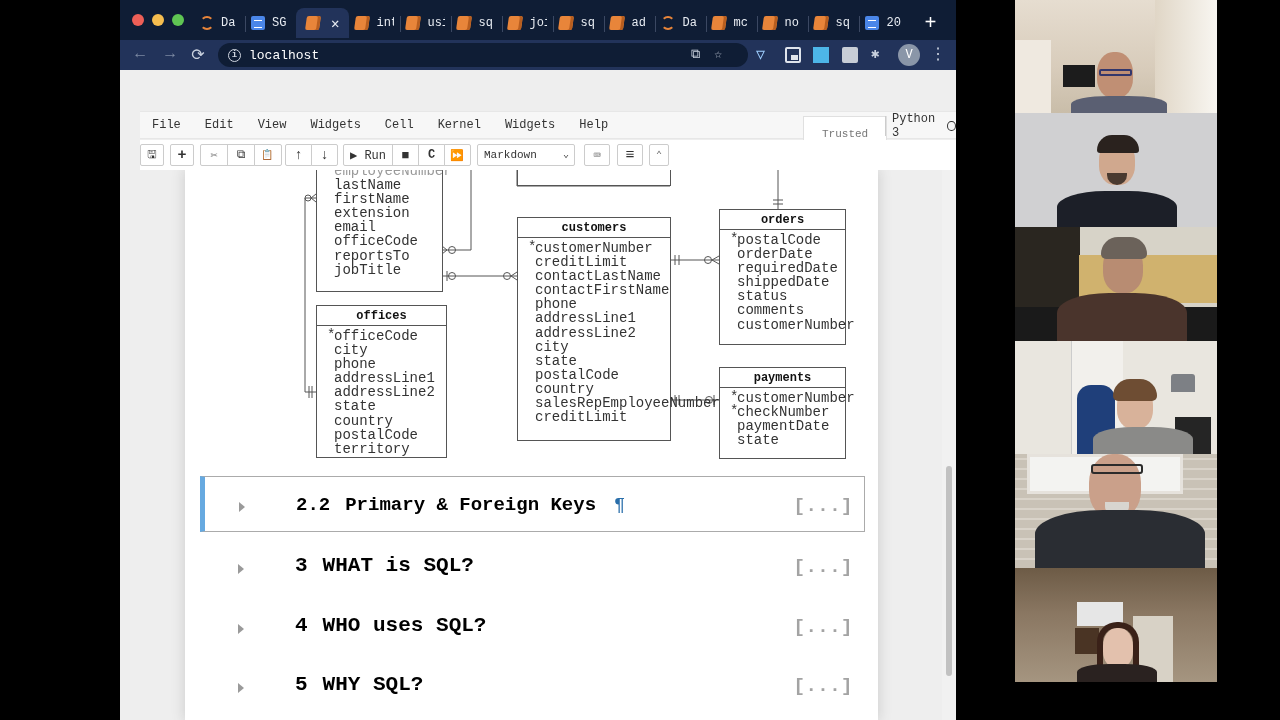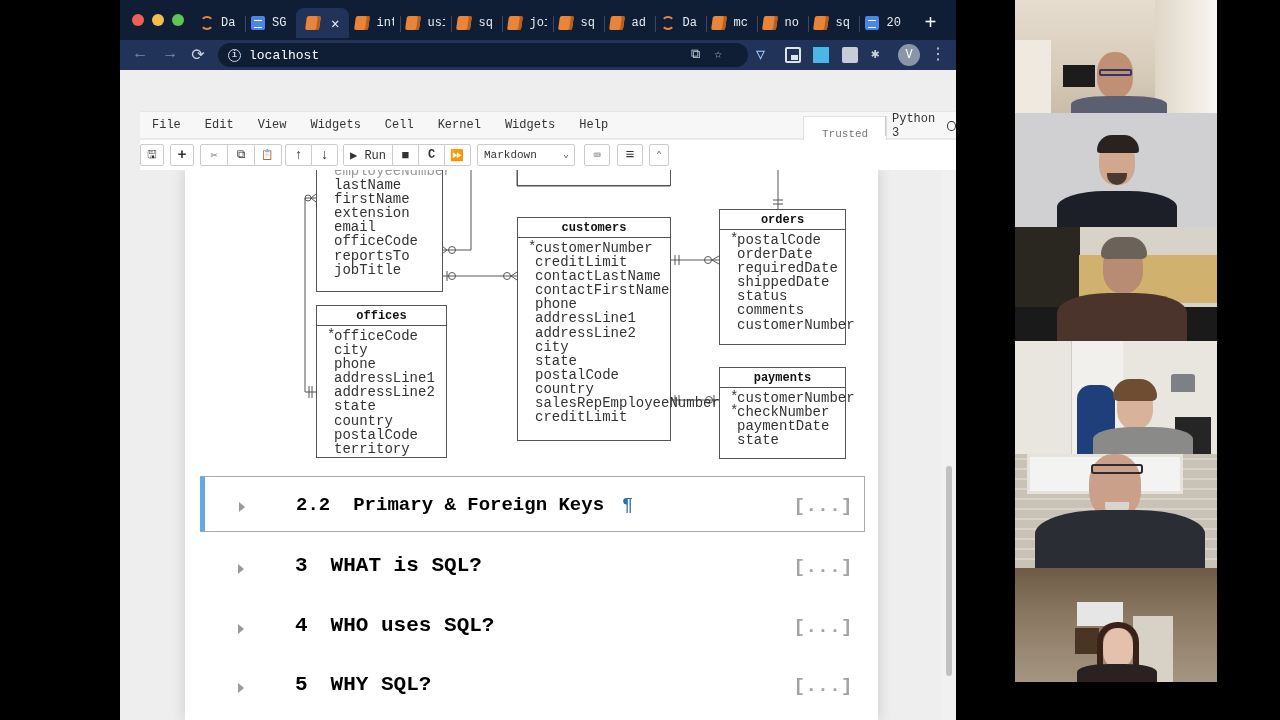--- a/index.html
+++ b/index.html
@@ -89,21 +89,21 @@
   .ent .ef .f { position: relative; white-space: nowrap; }
   .ent .ef .f.pk::before { content: "*"; position: absolute; left: -7px; top: -1px; }
 
   
   .hcell { position: absolute; left: 15px; width: 665px; height: 56px; }
   .hcell.selected { border: 1px solid #ababab; border-left: 5px solid #66a9e0; background: #fff; }
   .collapse { position: absolute; left: 38px; top: 25px; width: 0; height: 0; border-top: 5px solid transparent; border-bottom: 5px solid transparent; border-left: 6px solid #9a9a9a; }
   .hcell.selected .collapse { left: 34px; }
   .htext { position: absolute; left: 95px; top: 15px; font-size: 21px; font-weight: bold; color: #000; white-space: nowrap; }
   .hcell.selected .htext { left: 91px; top: 17px; font-size: 19px; }
-  .htext .num { margin-right: 23px; }
+  .htext .num { margin-right: 15px; }
   .anchor { color: #296eaa; margin-left: 18px; font-weight: normal; }
   .ellipsis { position: absolute; right: 12px; top: 17px; font-size: 19px; font-weight: bold; color: #a3a3a3; letter-spacing: 0.5px; }
 
   
   .gallery { position: absolute; left: 1015px; top: 0; width: 202px; height: 682px; }
   .vtile { position: absolute; left: 0; width: 202px; overflow: hidden; }
   .vbg { position: absolute; inset: 0; }
   .head { position: absolute; border-radius: 45% 45% 42% 42%; background: #c79a7f; }
   .body { position: absolute; border-radius: 40% 40% 0 0; }
 </style>

